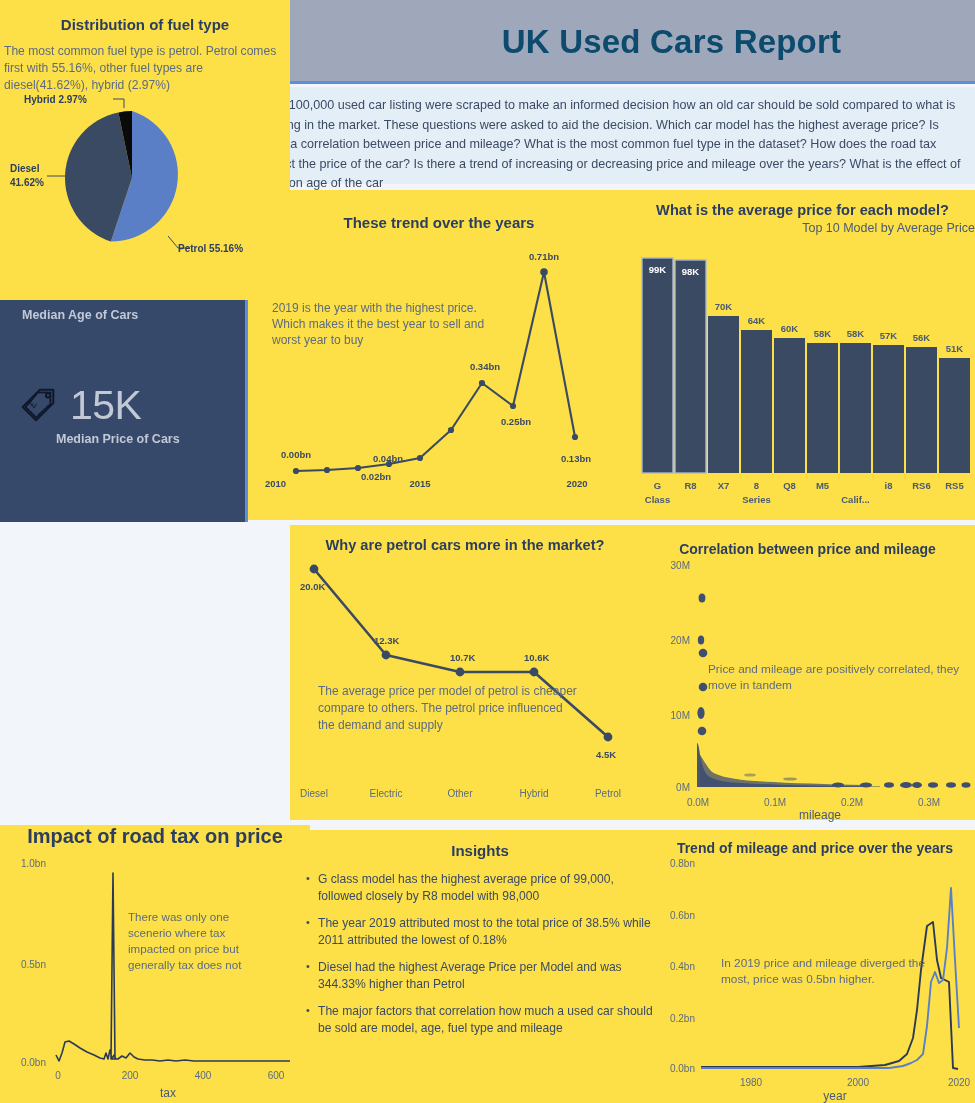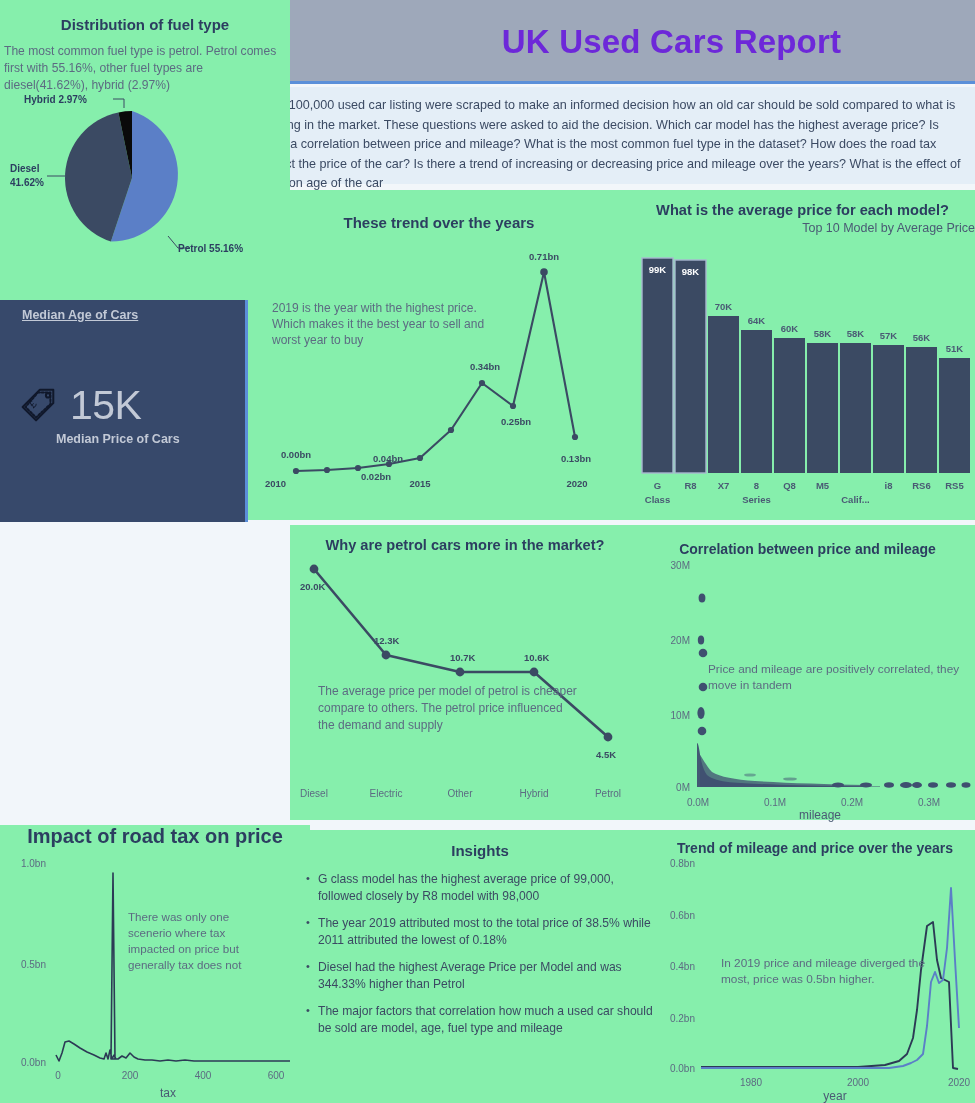--- a/index.html
+++ b/index.html
@@ -19,21 +19,21 @@
     background:#37496B; border-right:3px solid #5B8FD9;
   }
   .kpi{ position:absolute; left:0; width:248px; }
   .kpi .row{ display:flex; align-items:center; gap:10px; padding-left:14px; }
   .kpi .icon{ width:46px; height:46px; flex:none; color:#10182B; }
   .kpi .icon svg{ width:100%; height:100%; display:block; }
   .kpi .value{ font-size:41px; font-weight:300; color:#C2C9D6; letter-spacing:-0.5px; line-height:1; }
   .kpi .label{ font-size:12.5px; font-weight:bold; color:#C2C9D6; margin-top:4px; }
   .kpi.k1 .label{ margin-left:66px; }
   .kpi.k2 .label{ margin-left:64px; }
-  .kpi.k3 .label{ margin-left:22px;text-decoration:underline; }
+  .kpi.k3 .label{ margin-left:22px; }
   .kpi.k4 .label{ margin-left:56px; }
 
   
   .header-bar{
     position:absolute; left:248px; top:0; width:727px; height:84px;
     background:#9EA8BA; border-bottom:3px solid #5B8FD9;
   }
   .header-photo{
     position:absolute; left:56px; top:0; width:148px; height:84px;
     overflow:hidden; background:#8d9bab;
@@ -57,31 +57,31 @@
   .photo-star{ position:absolute; left:78px; top:36px; width:9px; height:9px;
     background:#36c9c9; clip-path:polygon(50% 0,61% 35%,98% 35%,68% 57%,79% 91%,50% 70%,21% 91%,32% 57%,2% 35%,39% 35%);}
   .photo-dot{ position:absolute; left:92px; top:38px; width:5px; height:5px;
     background:#d94b4b; border-radius:50%;}
   .photo-pillar{ position:absolute; left:0; top:8px; width:18px; height:50px;
     background:#2c3742;}
 
   .report-title{
     position:absolute; left:248px; top:0; width:727px; height:84px;
     display:flex; align-items:center; justify-content:center;
-    font-size:33px; font-weight:bold; color:#6d28d9; letter-spacing:0.2px;
+    font-size:33px; font-weight:bold; color:#0c4a6e; letter-spacing:0.2px;
     padding-left:120px;
   }
   .desc{
     position:absolute; left:248px; top:87px; width:727px; height:97px;
     background:#E4EEF7; padding:9px 14px 0 10px;
     font-size:12.6px; line-height:19.5px; color:#3B4A63;
   }
 
   
-  .panel{ position:absolute; background:#86efac; }
+  .panel{ position:absolute; background:#fde047; }
   .ptitle{ font-size:15px; font-weight:bold; color:#2C3E60; text-align:center; }
   .psub{ font-size:12.5px; color:#4A5A74; text-align:center; }
   .note{ font-size:12px; line-height:17px; color:#5C6B82; }
 
   
   #price-trend{ left:248px; top:190px; width:382px; height:330px; }
   #price-trend .ptitle{ margin-top:24px; }
   .svgwrap{ position:absolute; inset:0; }
   .svgwrap svg{ width:100%; height:100%; display:block; overflow:visible;}
   .dlabel{ font:bold 9.5px "Liberation Sans",sans-serif; fill:#3B4A63; }

